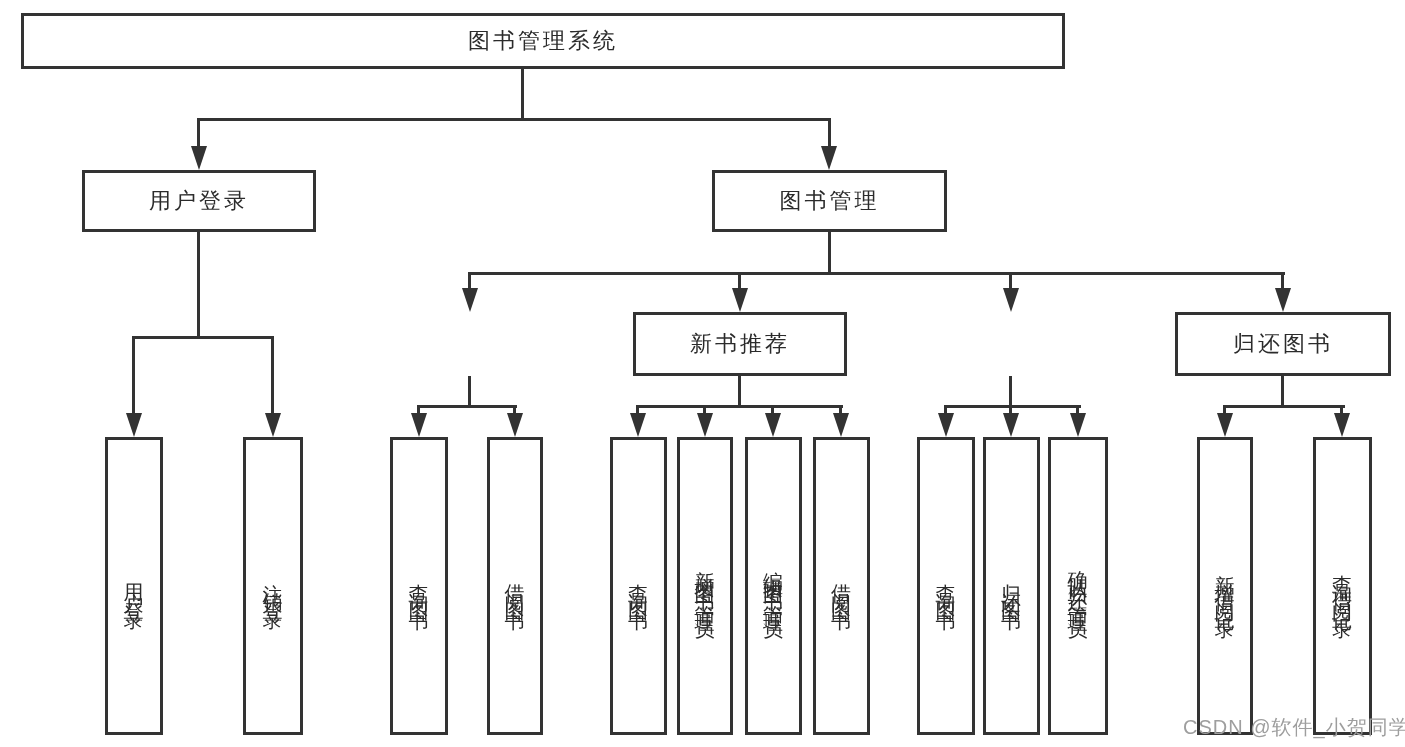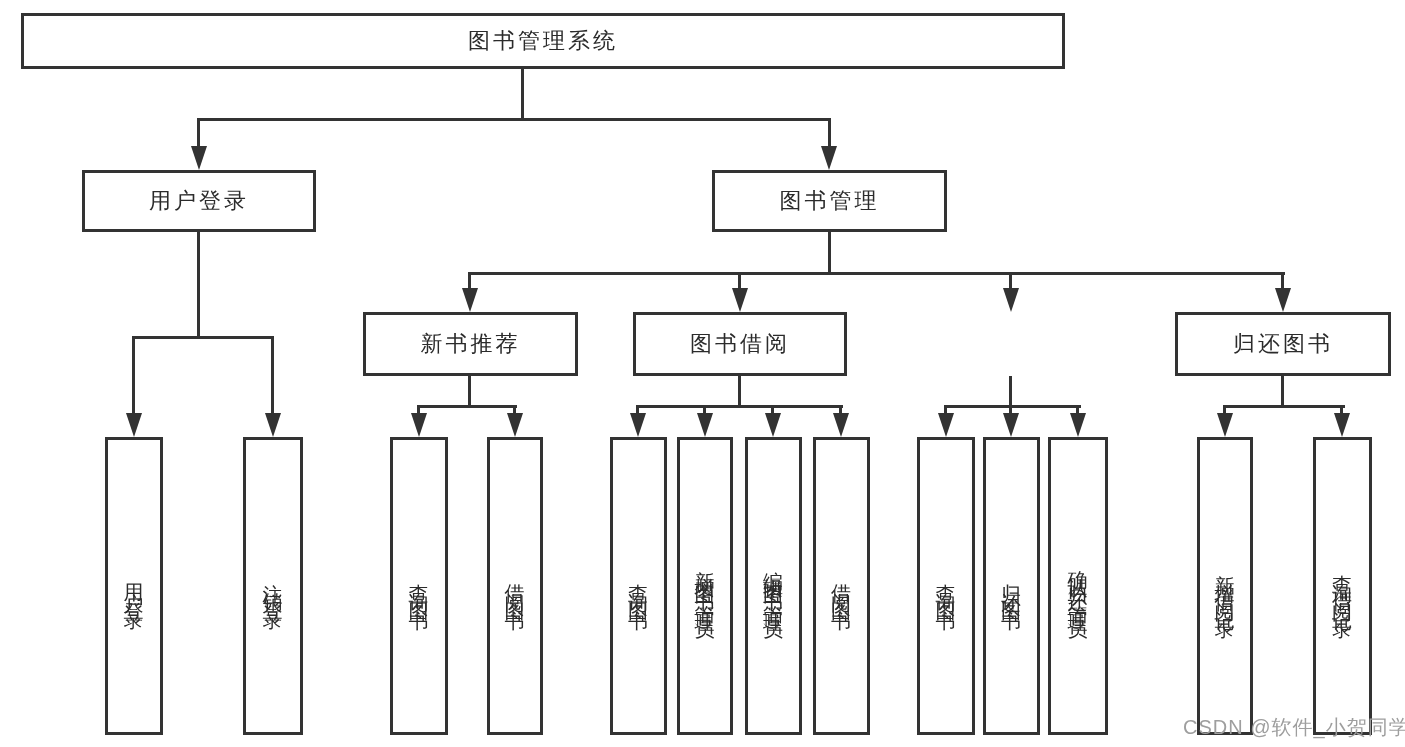--- a/index.html
+++ b/index.html
@@ -47,22 +47,21 @@
 </head>
 <body>
 
 <div id="canvas">
 
   <div class="box hbox" style="left:21px;top:13px;width:1044px;height:56px;">图书管理系统</div>
 
   <div class="box hbox" style="left:82px;top:170px;width:234px;height:62px;">用户登录</div>
   <div class="box hbox" style="left:712px;top:170px;width:235px;height:62px;">图书管理</div>
 
-  <div class="box hbox" style="left:363px;top:312px;width:215px;height:64px;">新书推荐</div>
-  <div class="box hbox" style="left:633px;top:312px;width:214px;height:64px;">图书借阅</div>
+  <div class="box hbox" style="left:633px;top:312px;width:214px;height:64px;">新书推荐</div>
   <div class="box hbox" style="left:1175px;top:312px;width:216px;height:64px;">归还图书</div>
 
   <div class="box vbox" style="left:105px;top:437px;width:58px;height:298px;">用户登录</div>
   <div class="box vbox" style="left:243px;top:437px;width:60px;height:298px;">注销登录</div>
 
   <div class="box vbox" style="left:390px;top:437px;width:58px;height:298px;">查询图书</div>
   <div class="box vbox" style="left:487px;top:437px;width:56px;height:298px;">借阅图书</div>
 
   <div class="box vbox" style="left:610px;top:437px;width:57px;height:298px;">查询图书</div>
   <div class="box vbox" style="left:677px;top:437px;width:56px;height:298px;letter-spacing:7px;">新增图书（管理员）</div>

